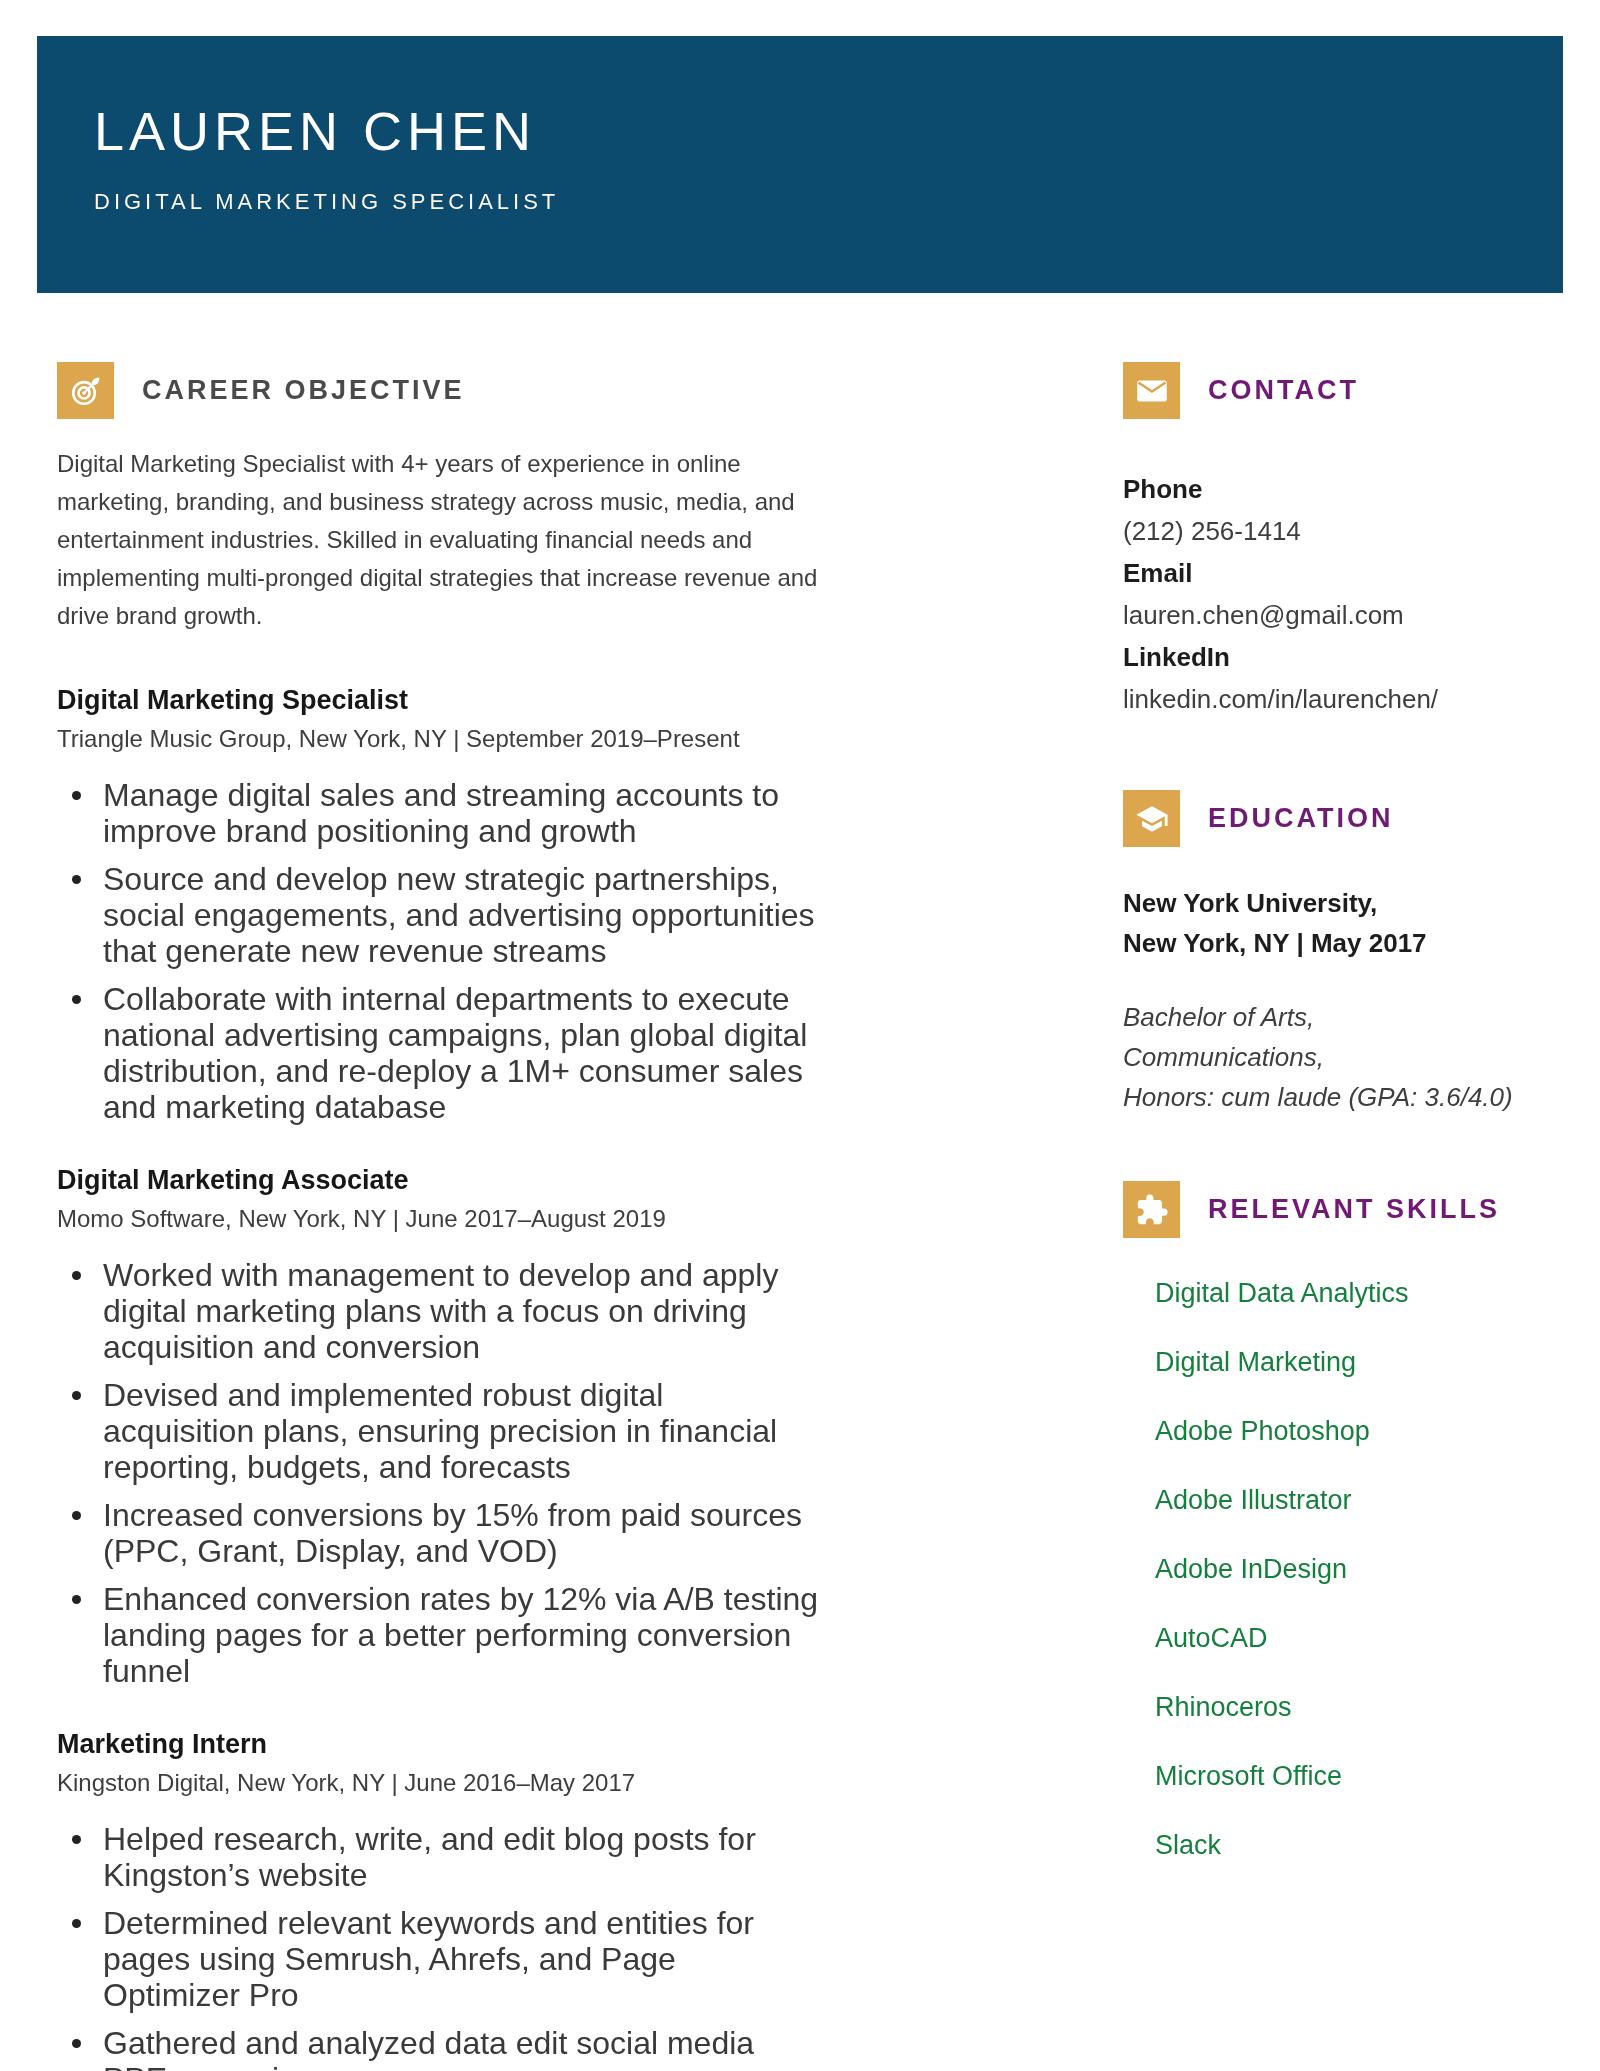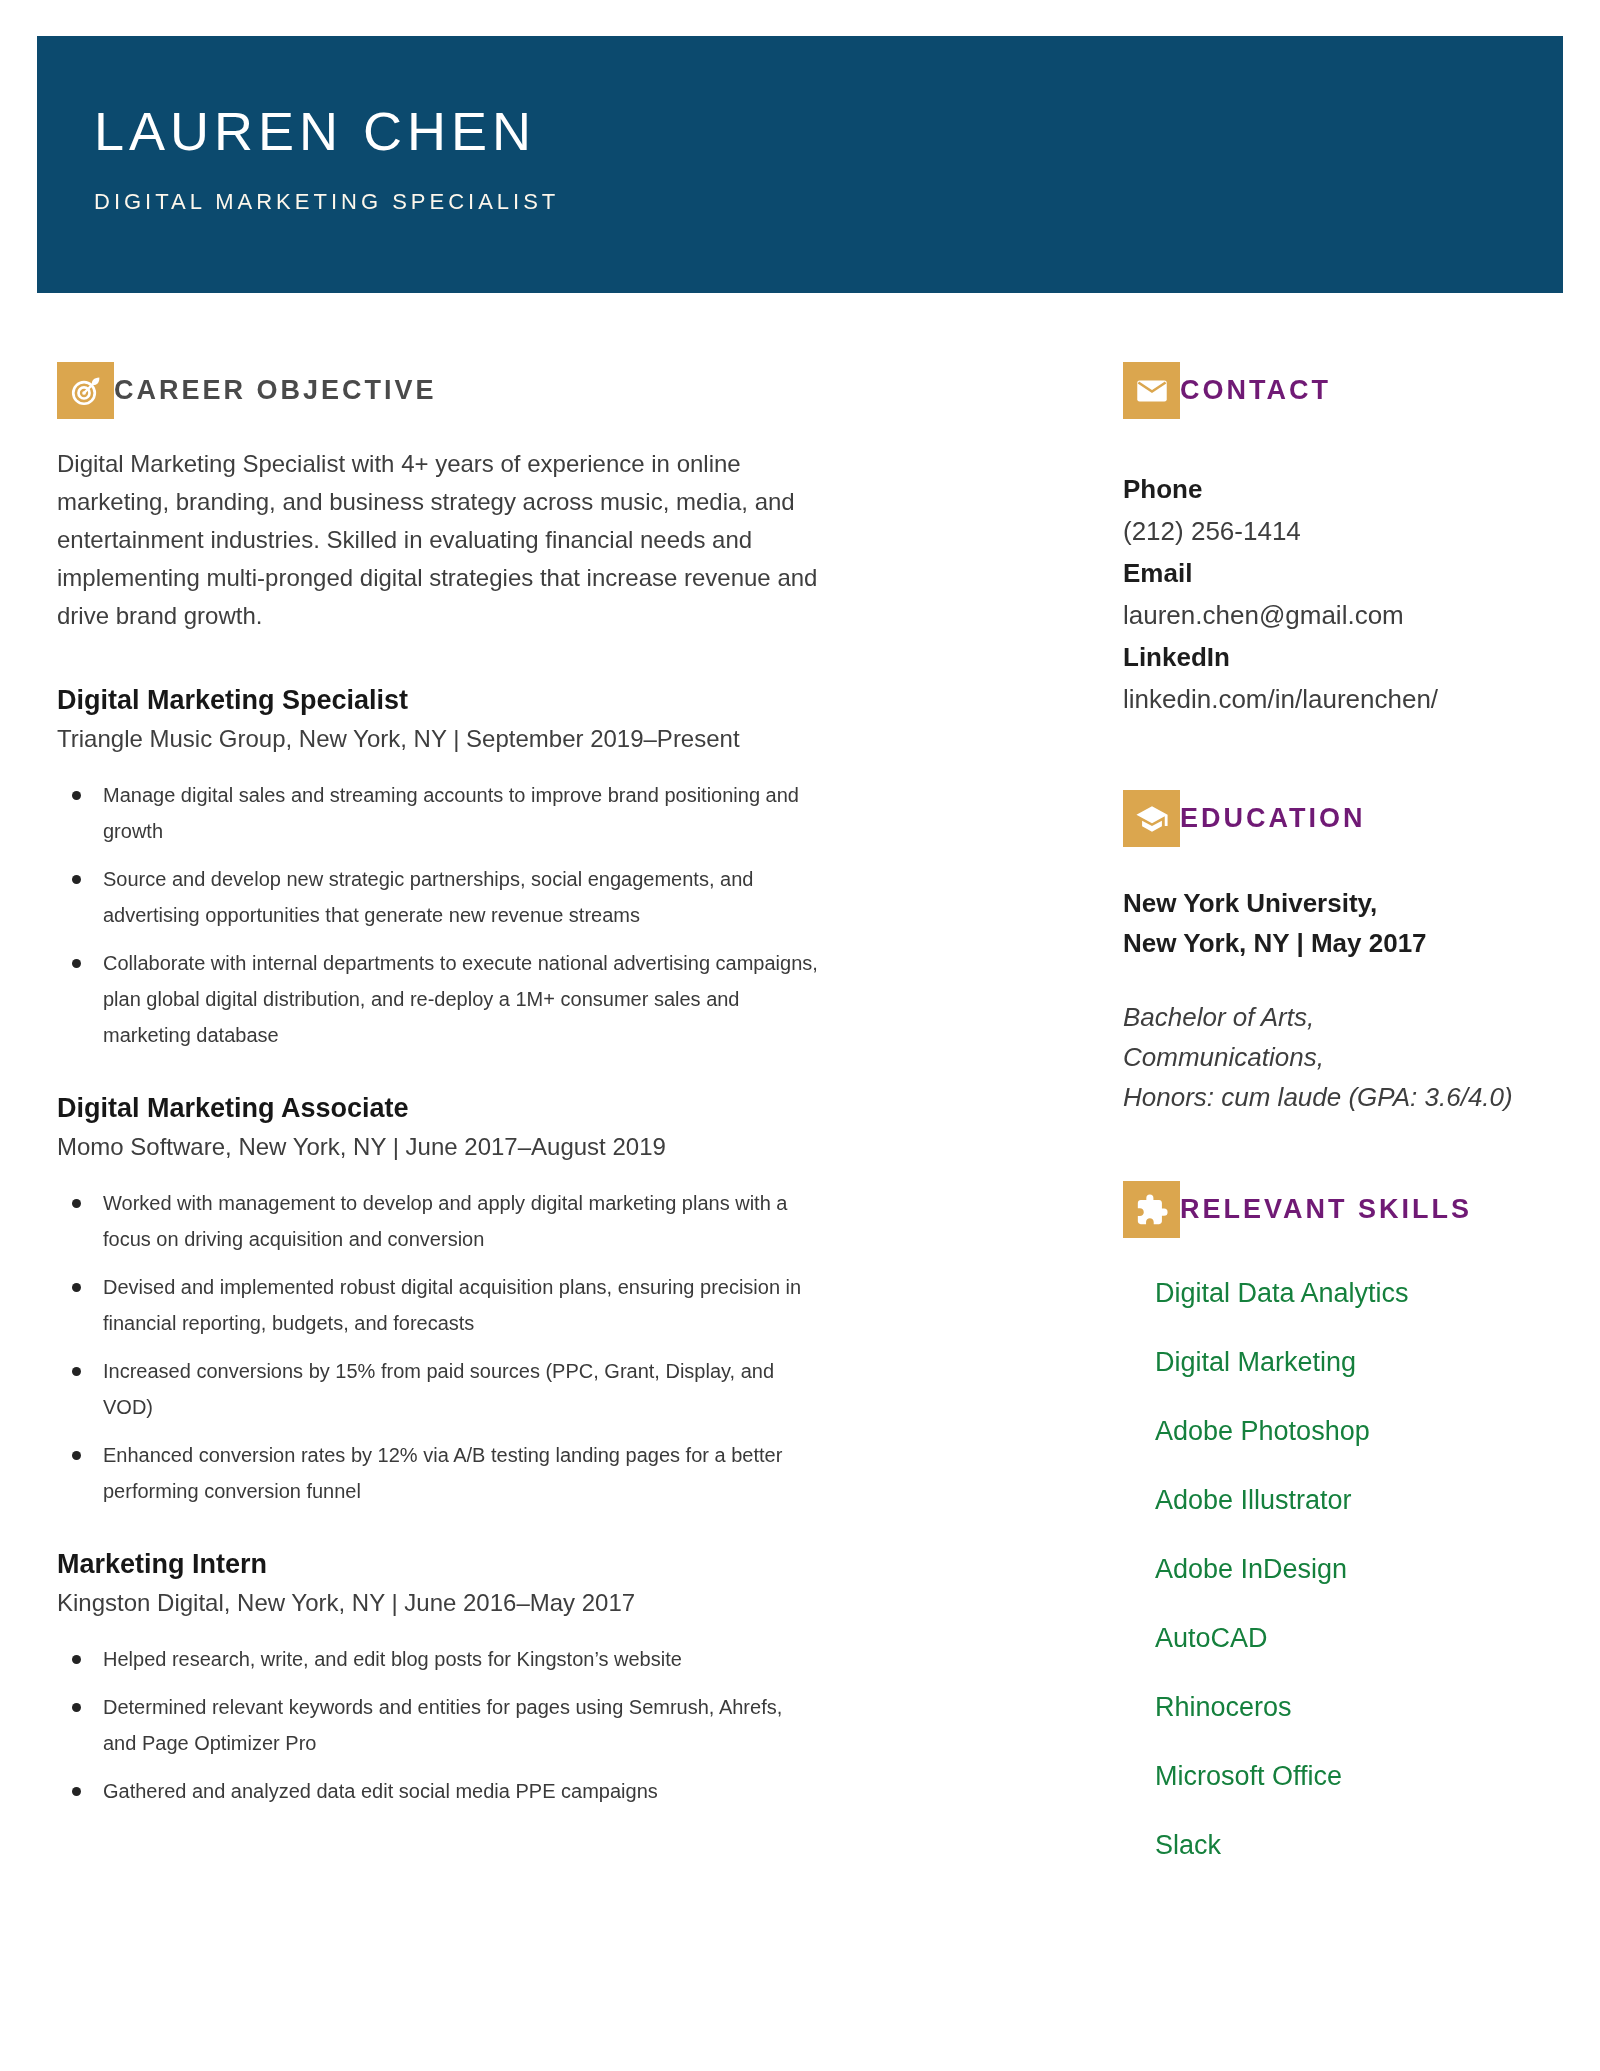--- a/index.html
+++ b/index.html
@@ -30,21 +30,21 @@
     color:#fdf7ec;
     font-size:22px;
     font-weight:400;
     letter-spacing:4px;
   }
   
   .columns { display:flex; align-items:flex-start; margin-top:69px; }
   .col-left  { margin-left:57px; width:762px; }
   .col-right { margin-left:304px; width:440px; }
   
-  .section-head { display:flex; align-items:center; }
+  .section-head { display:flex; align-items:center; gap:28px; }
   .icon-box {
     width:57px; height:57px; flex:0 0 57px;
     background:#DBA64E;
     display:flex; align-items:center; justify-content:center;
   }
   .icon-box svg { width:34px; height:34px; display:block; }
   .section-head h2 {
     font-size:27px; font-weight:700; letter-spacing:3px;
   }
   .col-left .section-head h2 { color:#4a4a4a; }
@@ -65,21 +65,21 @@
   }
   .job + .job .job-title { margin-top:38px; }
   .job-meta {
     margin-top:6px;
     font-size:24px; line-height:32px; color:#3e3e3e;
   }
   ul.bullets { list-style:none; margin-top:22px; }
   ul.bullets li {
     position:relative;
     padding-left:46px;
-    font-size:20px; line-height:36px;
+    font-size:32px; line-height:36px;
     margin-bottom:12px;
     color:#3a3a3a;
   }
   ul.bullets li::before {
     content:"";
     position:absolute; left:15px; top:14px;
     width:9px; height:9px; border-radius:50%;
     background:#232323;
   }
   

